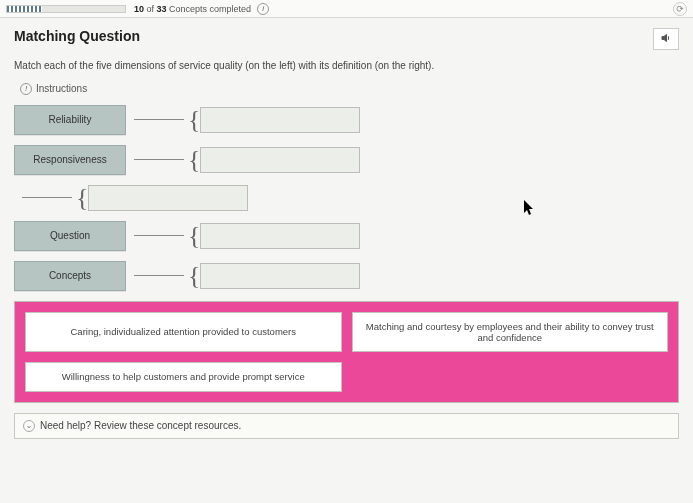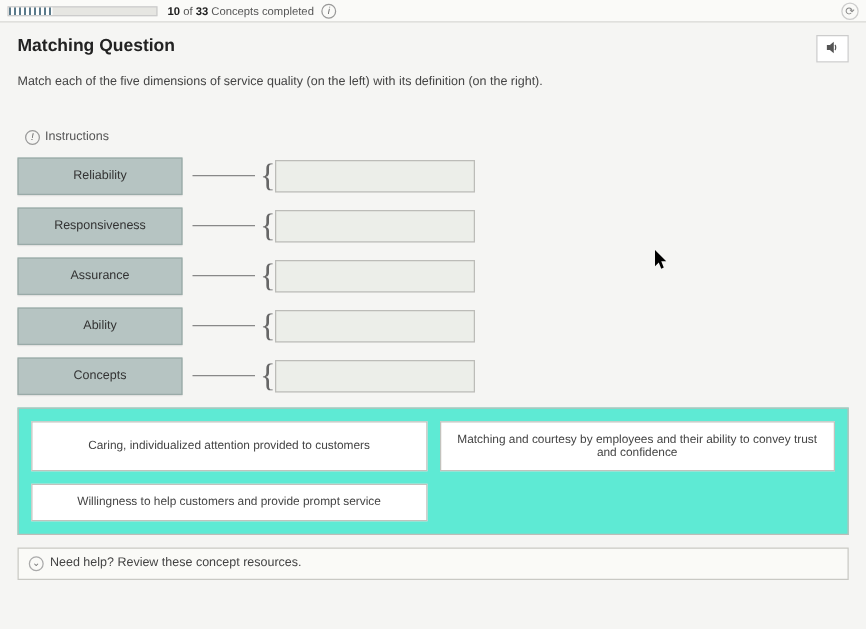--- a/index.html
+++ b/index.html
@@ -55,32 +55,32 @@
 .header-row {
   display: flex; align-items: flex-start; justify-content: space-between;
 }
 .title { font-size: 14px; font-weight: bold; color: #222; margin-bottom: 16px; }
 .audio-btn {
   width: 26px; height: 22px;
   border: 1px solid #ccc; background: #fff;
   display: flex; align-items: center; justify-content: center;
   font-size: 11px; color: #555;
 }
-.prompt { font-size: 10px; color: #444; margin-bottom: 32px; }
+.prompt { font-size: 10px; color: #444; margin-bottom: 10px; }
 .instructions {
   display: inline-flex; align-items: center; gap: 4px;
   font-size: 10px; color: #555; margin-bottom: 10px;
 }
 .instructions .info-icon { width: 12px; height: 12px; }
 .match-rows { margin-bottom: 10px; }
 .match-row {
   display: flex; align-items: center; margin-bottom: 10px;
 }
 .term-card {
-  width: 132px; height: 30px;
+  width: 112px; height: 30px;
   background: #b6c4c2;
   border: 1px solid #9aaba8;
   display: flex; align-items: center; justify-content: center;
   font-size: 10px; color: #333;
   box-shadow: 0 1px 0 rgba(0,0,0,0.08);
 }
 .connector {
   width: 50px; height: 1px; border-top: 1px solid #888; margin: 0 4px 0 8px;
 }
 .brace {
@@ -88,21 +88,21 @@
   font-family: "Times New Roman", serif;
 }
 .dropzone {
   width: 160px; height: 26px;
   border: 1px solid #bcbcb8;
   background: #eceee9;
   margin-left: 2px;
 }
 .options-panel {
   border: 1px solid #bdbdb8;
-  background: #5eead4;
+  background: #ec4899;
   padding: 10px;
   display: grid;
   grid-template-columns: 1fr 1fr;
   gap: 10px;
 }
 .option-card {
   border: 1px solid #c2c2bd;
   background: #fff;
   padding: 8px 10px;
   font-size: 9.5px;
@@ -177,27 +177,26 @@
       <div class="brace">{</div>
       <div class="dropzone"></div>
     </div>
     <div class="match-row">
       <div class="term-card">Responsiveness</div>
       <div class="connector"></div>
       <div class="brace">{</div>
       <div class="dropzone"></div>
     </div>
     <div class="match-row">
-      <div class="term-card">Assurance</div>
-      <div class="connector"></div>
-      <div class="brace">{</div>
-      <div class="dropzone"></div>
-    </div>
-    <div class="match-row">
-      <div class="term-card">Ability</div>
+      <div class="connector"></div>
+      <div class="brace">{</div>
+      <div class="dropzone"></div>
+    </div>
+    <div class="match-row">
+      <div class="term-card">Question</div>
       <div class="connector"></div>
       <div class="brace">{</div>
       <div class="dropzone"></div>
     </div>
     <div class="match-row">
       <div class="term-card">Concepts</div>
       <div class="connector"></div>
       <div class="brace">{</div>
       <div class="dropzone"></div>
     </div>

